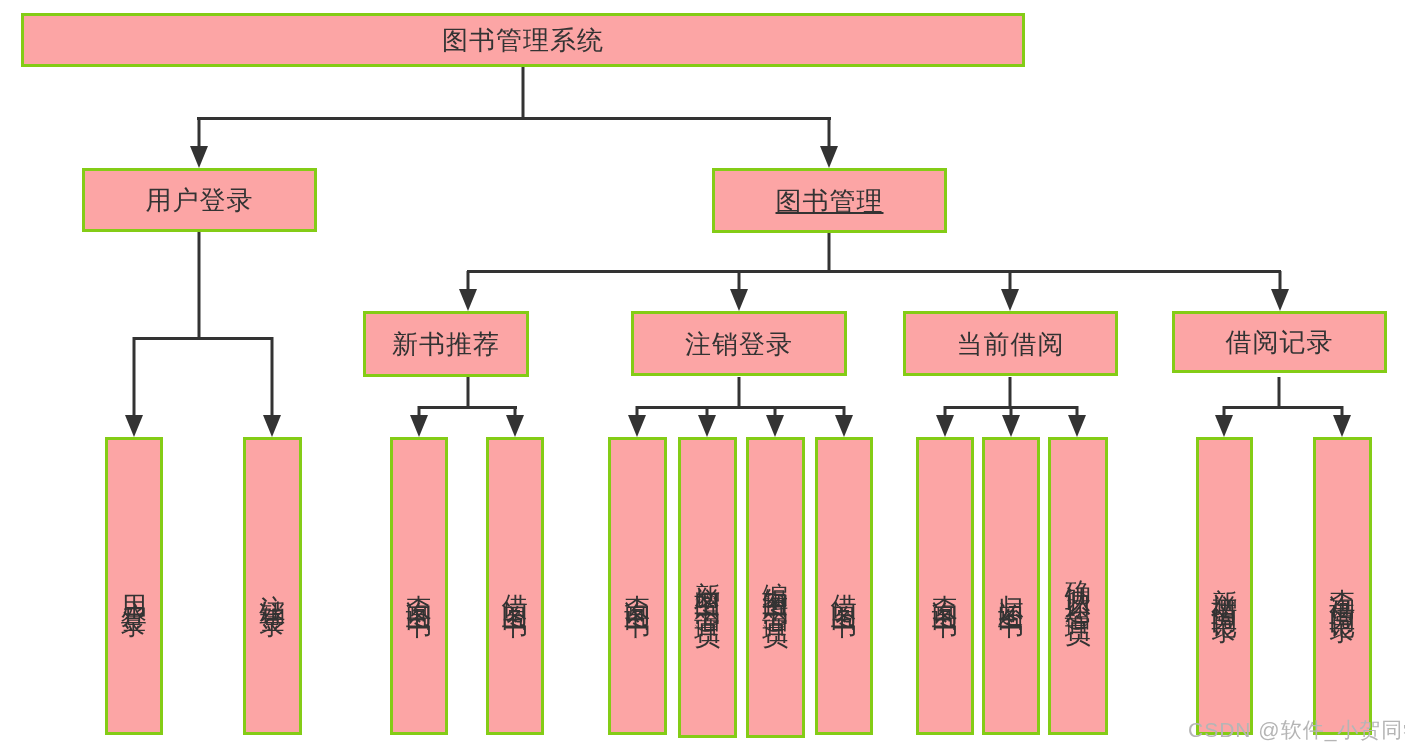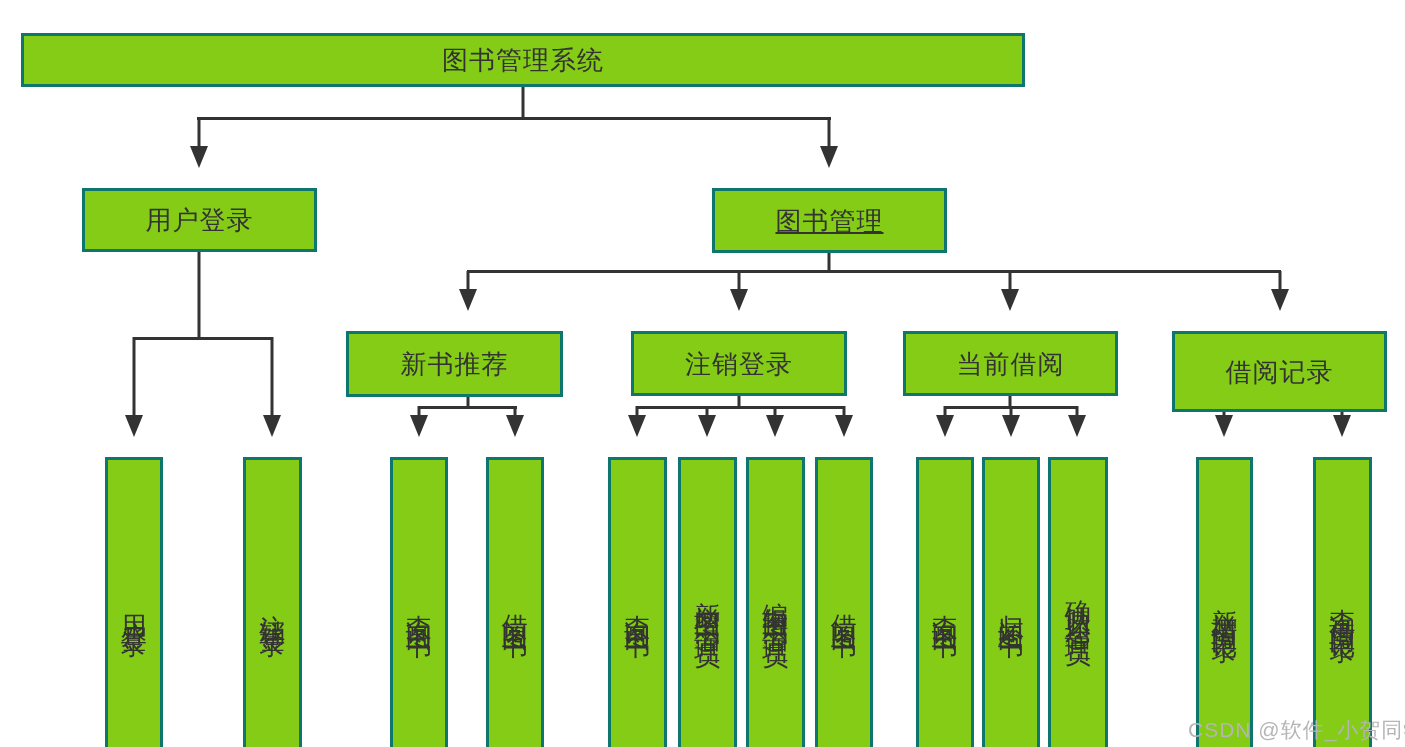--- a/index.html
+++ b/index.html
@@ -6,31 +6,30 @@
   #canvas{
     position:relative;
     width:1405px;height:747px;
     background:#ffffff;
     font-family:"Liberation Sans","DejaVu Sans",sans-serif;
     overflow:hidden;
   }
   .box{
     position:absolute;
     box-sizing:border-box;
-    border:3px solid #0f766e;
-    background:#84cc16;
+    border:3px solid #84cc16;
+    background:#fca5a5;
     display:flex;
     align-items:center;
     justify-content:center;
     color:#333333;
     font-size:26px;
     letter-spacing:1px;
     line-height:1;
     white-space:nowrap;
-    margin-top:20px;
   }
   .leaf{
     font-size:26px;
   }
   .leaf .vtext{
     writing-mode:vertical-rl;
     text-orientation:mixed;
     letter-spacing:6px;
     line-height:1.1;
   }
@@ -122,24 +121,24 @@
       <polygon points="1215,415 1233,415 1224,437"></polygon>
       <polygon points="1333,415 1351,415 1342,437"></polygon>
     </g>
   </svg>
 
   <div class="box" style="left:21px;top:13px;width:1004px;height:54px;">图书管理系统</div>
 
   <div class="box" style="left:82px;top:168px;width:235px;height:64px;">用户登录</div>
   <div class="box" style="left:712px;top:168px;width:235px;height:65px;text-decoration:underline;">图书管理</div>
 
-  <div class="box" style="left:346px;top:311px;width:217px;height:66px;">新书推荐</div>
+  <div class="box" style="left:363px;top:311px;width:166px;height:66px;">新书推荐</div>
   <div class="box" style="left:631px;top:311px;width:216px;height:65px;">注销登录</div>
   <div class="box" style="left:903px;top:311px;width:215px;height:65px;text-align:center;">当前借阅</div>
-  <div class="box" style="left:1172px;top:311px;width:215px;height:81px;">借阅记录</div>
+  <div class="box" style="left:1172px;top:311px;width:215px;height:62px;">借阅记录</div>
 
   <div class="box leaf" style="left:105px;top:437px;width:58px;height:298px;">
     <span class="vtext">用户登录</span>
   </div>
   <div class="box leaf" style="left:243px;top:437px;width:59px;height:298px;">
     <span class="vtext">注销登录</span>
   </div>
 
   <div class="box leaf" style="left:390px;top:437px;width:58px;height:298px;">
     <span class="vtext">查询图书</span>

